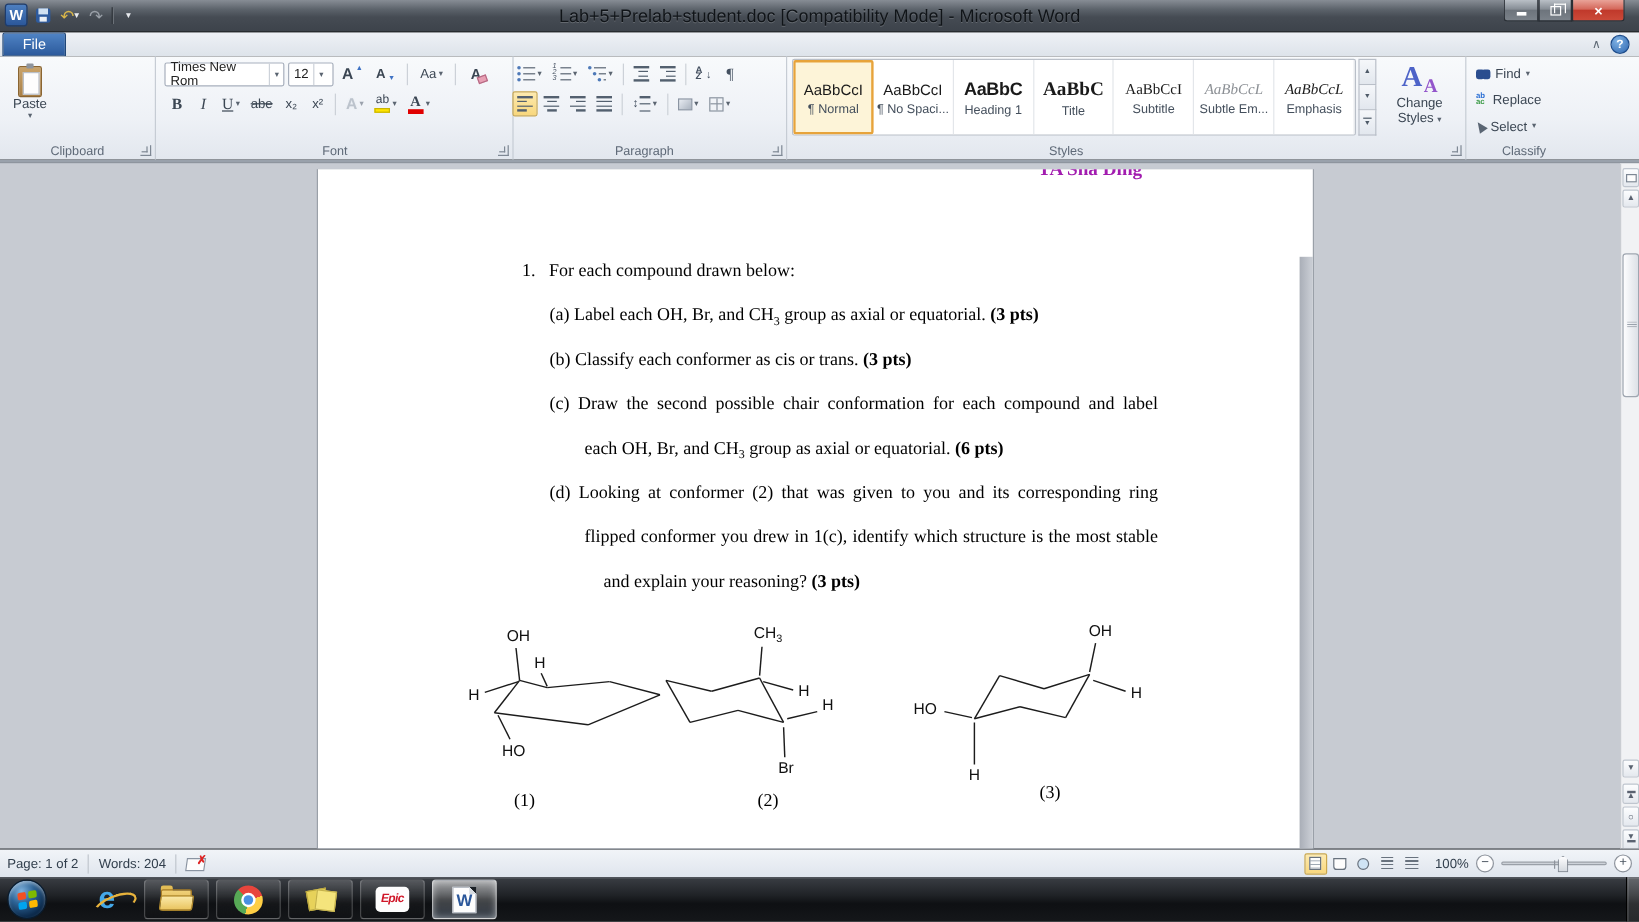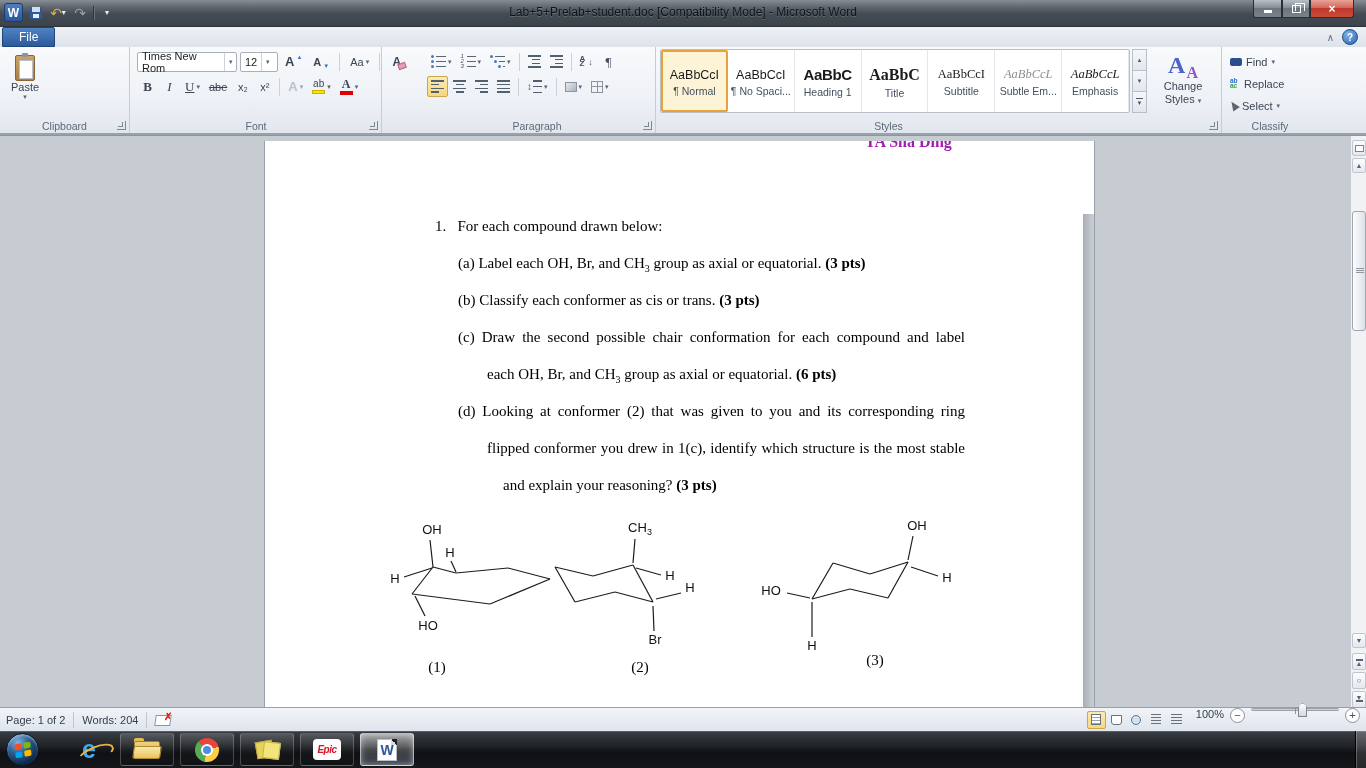--- a/index.html
+++ b/index.html
@@ -16,21 +16,21 @@
     color:#fff;font-weight:bold;font-size:12px;display:flex;align-items:center;justify-content:center;
     border:1px solid #1d3c6e}
   .qbtn{width:18px;height:18px;display:flex;align-items:center;justify-content:center;border-radius:3px;font-size:13px}
   .floppy{width:12px;height:12px;background:#2d5a9e;border-radius:2px;position:relative}
   .floppy::before{content:"";position:absolute;left:2px;top:0;width:8px;height:5px;background:#cfe0f2}
   .floppy::after{content:"";position:absolute;left:3px;bottom:1px;width:6px;height:4px;background:#e9eef5}
   .undo-g{color:#d9b64a;font-size:14px;line-height:1}
   .redo-g{color:#9aa0a8;font-size:14px;line-height:1}
   .qsep{width:1px;height:14px;background:#30353b;box-shadow:1px 0 0 #6b7178}
   .qdrop{color:#e8ebef;font-size:8px}
-  .title-text{position:absolute;left:0;right:0;top:5px;text-align:center;font-size:12px;color:#101418;
+  .title-text{position:absolute;left:0;right:0;top:5px;text-align:center;font-size:15px;color:#101418;
     text-shadow:0 1px 0 rgba(255,255,255,.18)}
   .winctrls{position:absolute;right:12px;top:0;display:flex}
   .wbtn{height:18px;border:1px solid #2a2f35;border-top:none;display:flex;align-items:center;justify-content:center;
     background:linear-gradient(#b9bfc6,#868d95 45%,#6d747c 50%,#7b828a);color:#fff;font-size:11px}
   .wbtn.min{width:29px;border-radius:0 0 0 3px}
   .wbtn.res{width:28px}
   .wbtn.cls{width:44px;border-radius:0 0 3px 0;background:linear-gradient(#e9a398,#d4675a 45%,#c0392b 50%,#cc4a39);font-weight:bold;font-size:12px}
   .minbar{width:8px;height:3px;background:#fff;margin-top:6px}
   .resicon{width:9px;height:8px;border:1px solid #fff;position:relative;background:transparent}
   .resicon::before{content:"";position:absolute;left:2px;top:-3px;width:8px;height:7px;border:1px solid #fff;border-bottom:none}
@@ -71,21 +71,21 @@
   .cliprow{height:21px;display:flex;align-items:center;gap:5px;font-size:11px;color:#9aa1ac;white-space:nowrap}
   .cuticon{position:relative;width:11px;height:11px;flex:0 0 11px}
   .cuticon::before,.cuticon::after{content:"";position:absolute;left:5px;top:0;width:1.5px;height:10px;background:#8b929c}
   .cuticon::before{transform:rotate(25deg)}.cuticon::after{transform:rotate(-25deg)}
   .copyicon{width:9px;height:11px;background:#fff;border:1px solid #98a0ab;box-shadow:3px 3px 0 -1px #fff,3px 3px 0 0 #98a0ab;flex:0 0 9px;margin-right:3px}
   .fpicon{width:11px;height:11px;position:relative;flex:0 0 11px}
   .fpicon::before{content:"";position:absolute;left:1px;top:1px;width:9px;height:4px;background:#d8b24a;border:1px solid #a5832f}
   .fpicon::after{content:"";position:absolute;left:3px;top:6px;width:4px;height:5px;background:#7c6a42}
 
   
-  #grp-font{left:131px;width:251px}
+  #grp-font{left:131px;width:297px}
   .frow1{position:absolute;left:6px;top:4px;display:flex;align-items:center;gap:3px}
   .frow2{position:absolute;left:6px;top:29px;display:flex;align-items:center;gap:1px}
   .combo{background:#fff;border:1px solid #a8b0bd;height:20px;display:inline-flex;align-items:center;
     font-size:11px;color:#222;padding-left:4px;border-radius:2px}
   .combo .cdd{margin-left:4px;width:12px;height:100%;display:flex;align-items:center;justify-content:center;
     border-left:1px solid #cdd2d9;font-size:7px;color:#5a6470}
   .serifb{font-family:"Liberation Serif",serif;font-weight:bold;font-size:13px}
   .serifi{font-family:"Liberation Serif",serif;font-style:italic;font-size:13px}
   .serifu{font-family:"Liberation Serif",serif;text-decoration:underline;font-size:13px}
   .strike{text-decoration:line-through;font-size:11px}
@@ -194,21 +194,21 @@
   .pbar{width:7px;height:1.5px;background:#5a6270;margin:1px 0}
 
   
   .statusbar{position:absolute;left:0;top:707px;width:1366px;height:24px;
     background:linear-gradient(#f1f4f8,#dfe5ed);border-top:1px solid #9aa0a8;font-size:11px;color:#33404e}
   .st-left{position:absolute;left:6px;top:0;height:100%;display:flex;align-items:center;gap:8px}
   .ssep{width:1px;height:16px;background:#c0c6ce}
   .proof{position:relative;width:16px;height:13px}
   .proof::before{content:"";position:absolute;left:0;top:2px;width:14px;height:9px;background:#fdfdfd;border:1px solid #8a94a2;transform:skewX(-8deg)}
   .proof .x{position:absolute;right:-1px;top:-2px;color:#d22;font-weight:bold;font-size:10px}
-  .st-right{position:absolute;right:6px;top:0;height:100%;display:flex;gap:6px}
+  .st-right{position:absolute;right:6px;top:0;height:100%;display:flex;align-items:center;gap:6px}
   .viewbtns{display:flex;align-items:center;gap:1px;margin-right:4px}
   .vbtn{width:19px;height:18px;display:flex;align-items:center;justify-content:center;border:1px solid transparent;border-radius:2px}
   .vbtn.on{background:linear-gradient(#fdeab0,#f8d77d);border-color:#c9a74e}
   .vicn{width:10px;height:11px;background:#fdfdfd;border:1px solid #68727e;
     background-image:linear-gradient(#9aa4b0 1px,transparent 1px);background-size:8px 3px;background-position:1px 2px}
   .vicn2{width:11px;height:10px;background:#fdfdfd;border:1px solid #68727e;border-radius:0 0 3px 3px}
   .vicn3{width:10px;height:10px;border:1px solid #68727e;border-radius:50%;background:#cfe3f4}
   .vicn4{width:10px;height:11px;background:repeating-linear-gradient(#68727e 0 1px,transparent 1px 3px)}
   .zoombtn{width:15px;height:15px;border-radius:50%;border:1px solid #8d939c;background:#fdfdfe;
     display:flex;align-items:center;justify-content:center;font-size:11px;color:#48525e;line-height:1}

